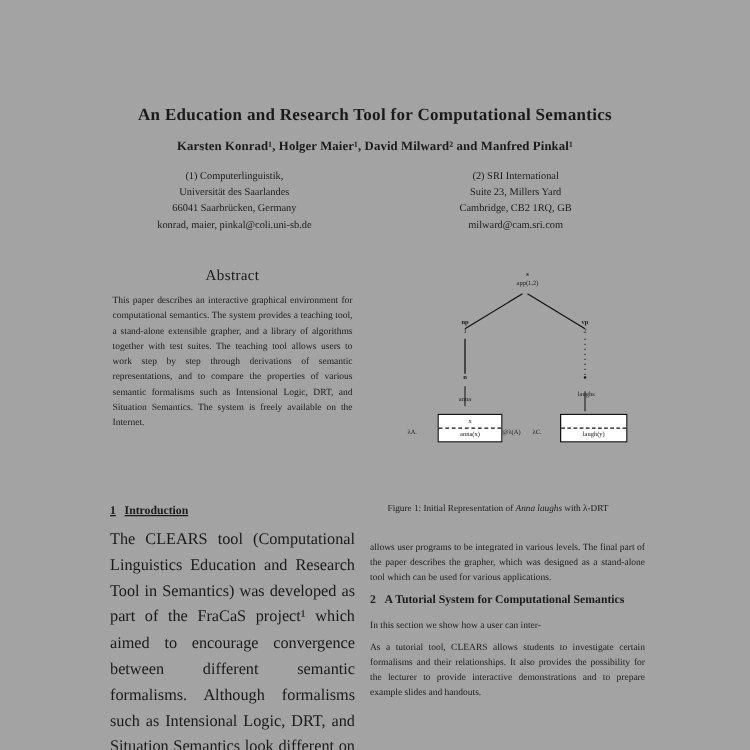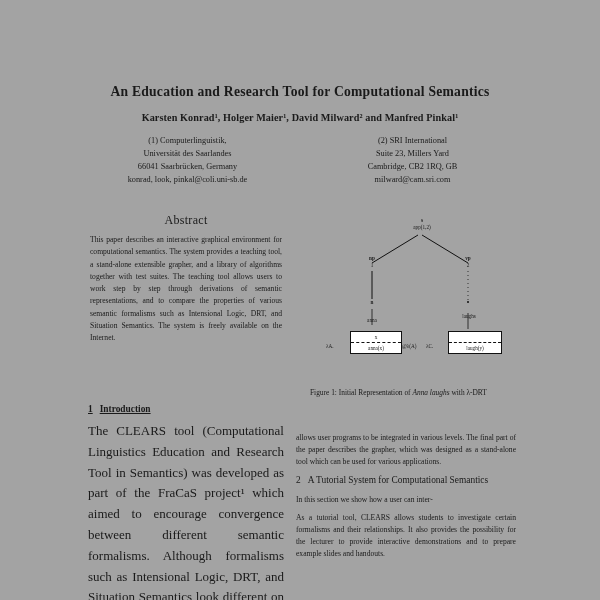--- a/index.html
+++ b/index.html
@@ -106,36 +106,36 @@
   }
   .figure-area {
     position: relative;
     width: 220px;
     height: 172px;
   }
   .fig-caption {
     font-size: 7.4px;
     line-height: 1.55;
     text-align: justify;
-    margin-top: 2px;
+    margin-top: 16px;
   }
   .fig-caption em { font-style: italic; }
   .right-body {
     position: absolute;
     left: 296px;
     top: 432px;
     width: 220px;
     font-size: 7.6px;
     line-height: 1.6;
     text-align: justify;
   }
   .right-body p { margin: 0 0 6px 0; }
   .sec2-head {
     font-size: 9.4px;
-    font-weight: normal;
+    font-weight: bold;
     line-height: 1.3;
     margin: 4px 0 7px 0;
   }
   .sec2-head .num { margin-right: 7px; }
   
   .fig-svg { position: absolute; left: 0; top: 0; }
   .node-label {
     position: absolute;
     font-size: 5.4px;
     text-align: center;
@@ -181,21 +181,21 @@
   <div class="title-block">
     <div class="paper-title">An Education and Research Tool for Computational Semantics</div>
     <div class="authors">
       <span>Karsten Konrad¹, Holger Maier¹, David Milward² and  Manfred Pinkal¹</span>
     </div>
     <div class="affil-row">
       <div class="affil">
         <span class="line">(1) Computerlinguistik,</span>
         <span class="line">Universität des Saarlandes</span>
         <span class="line">66041 Saarbrücken, Germany</span>
-        <span class="line">konrad, look, pinkal@coli.uni-sb.de</span>
+        <span class="line">konrad, maier, pinkal@coli.uni-sb.de</span>
       </div>
       <div class="affil">
         <span class="line">(2) SRI International</span>
         <span class="line">Suite 23, Millers Yard</span>
         <span class="line">Cambridge, CB2 1RQ, GB</span>
         <span class="line">milward@cam.sri.com</span>
       </div>
     </div>
   </div>
 

